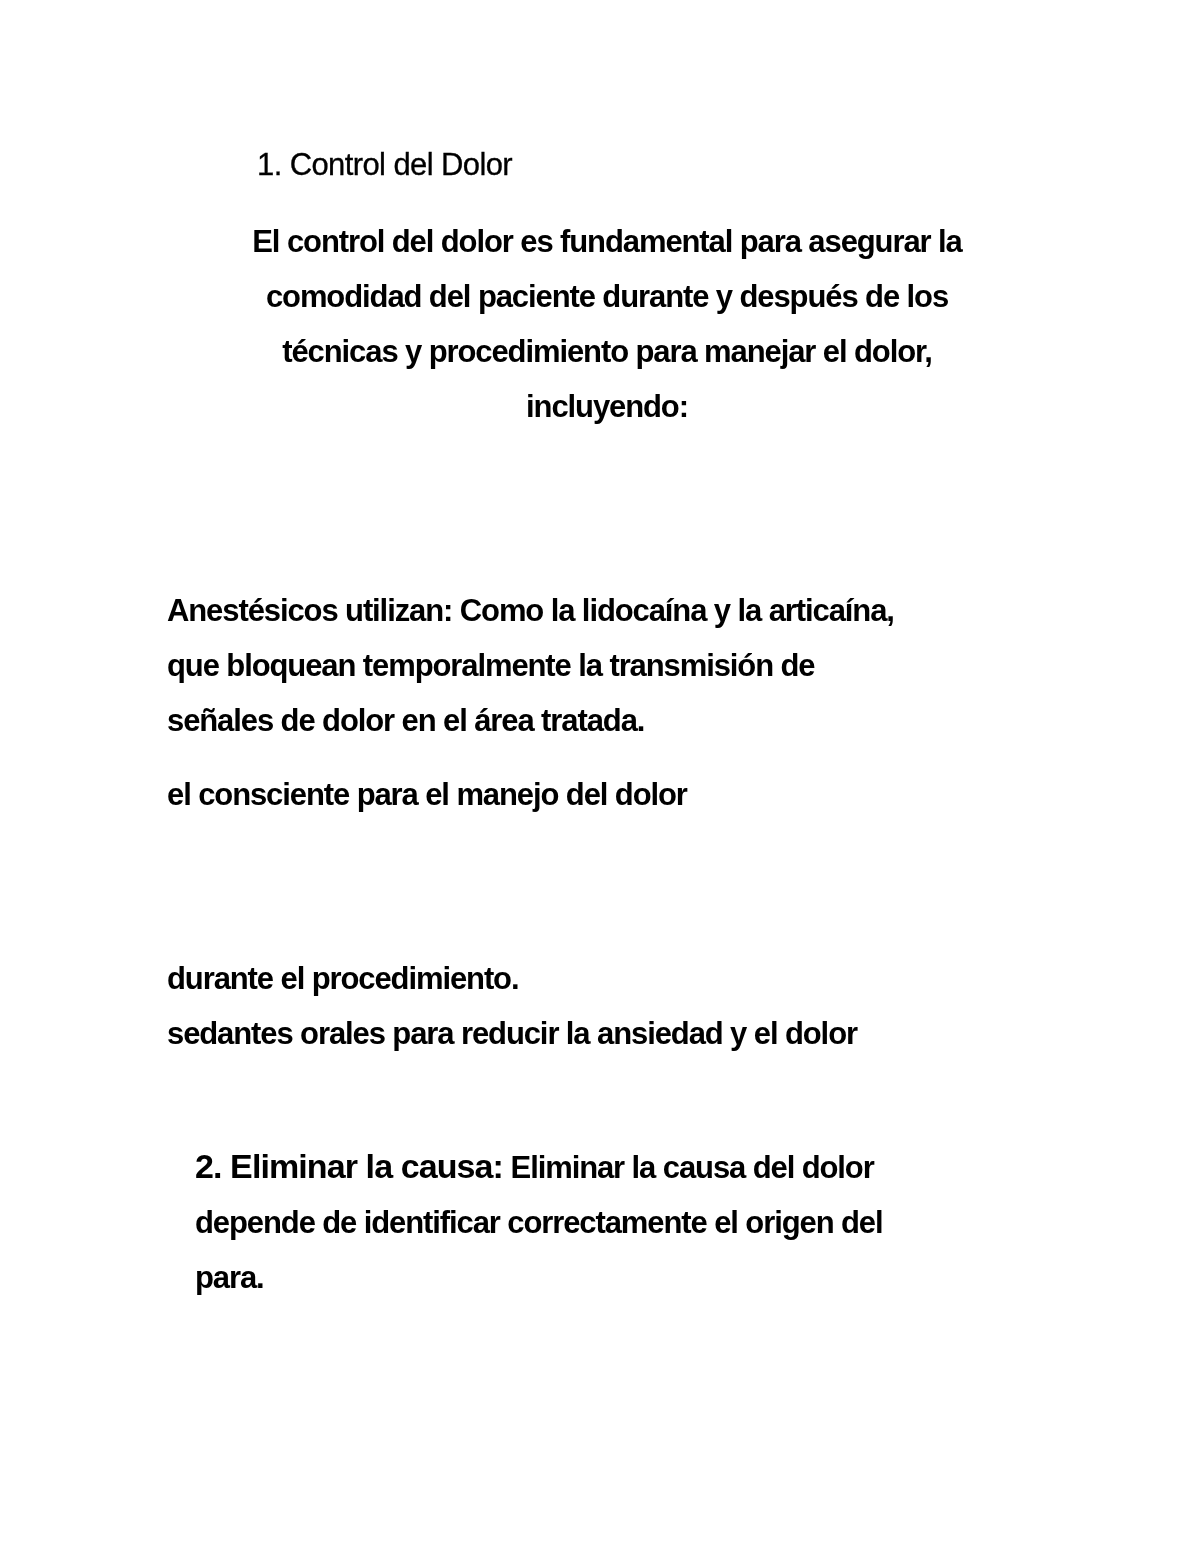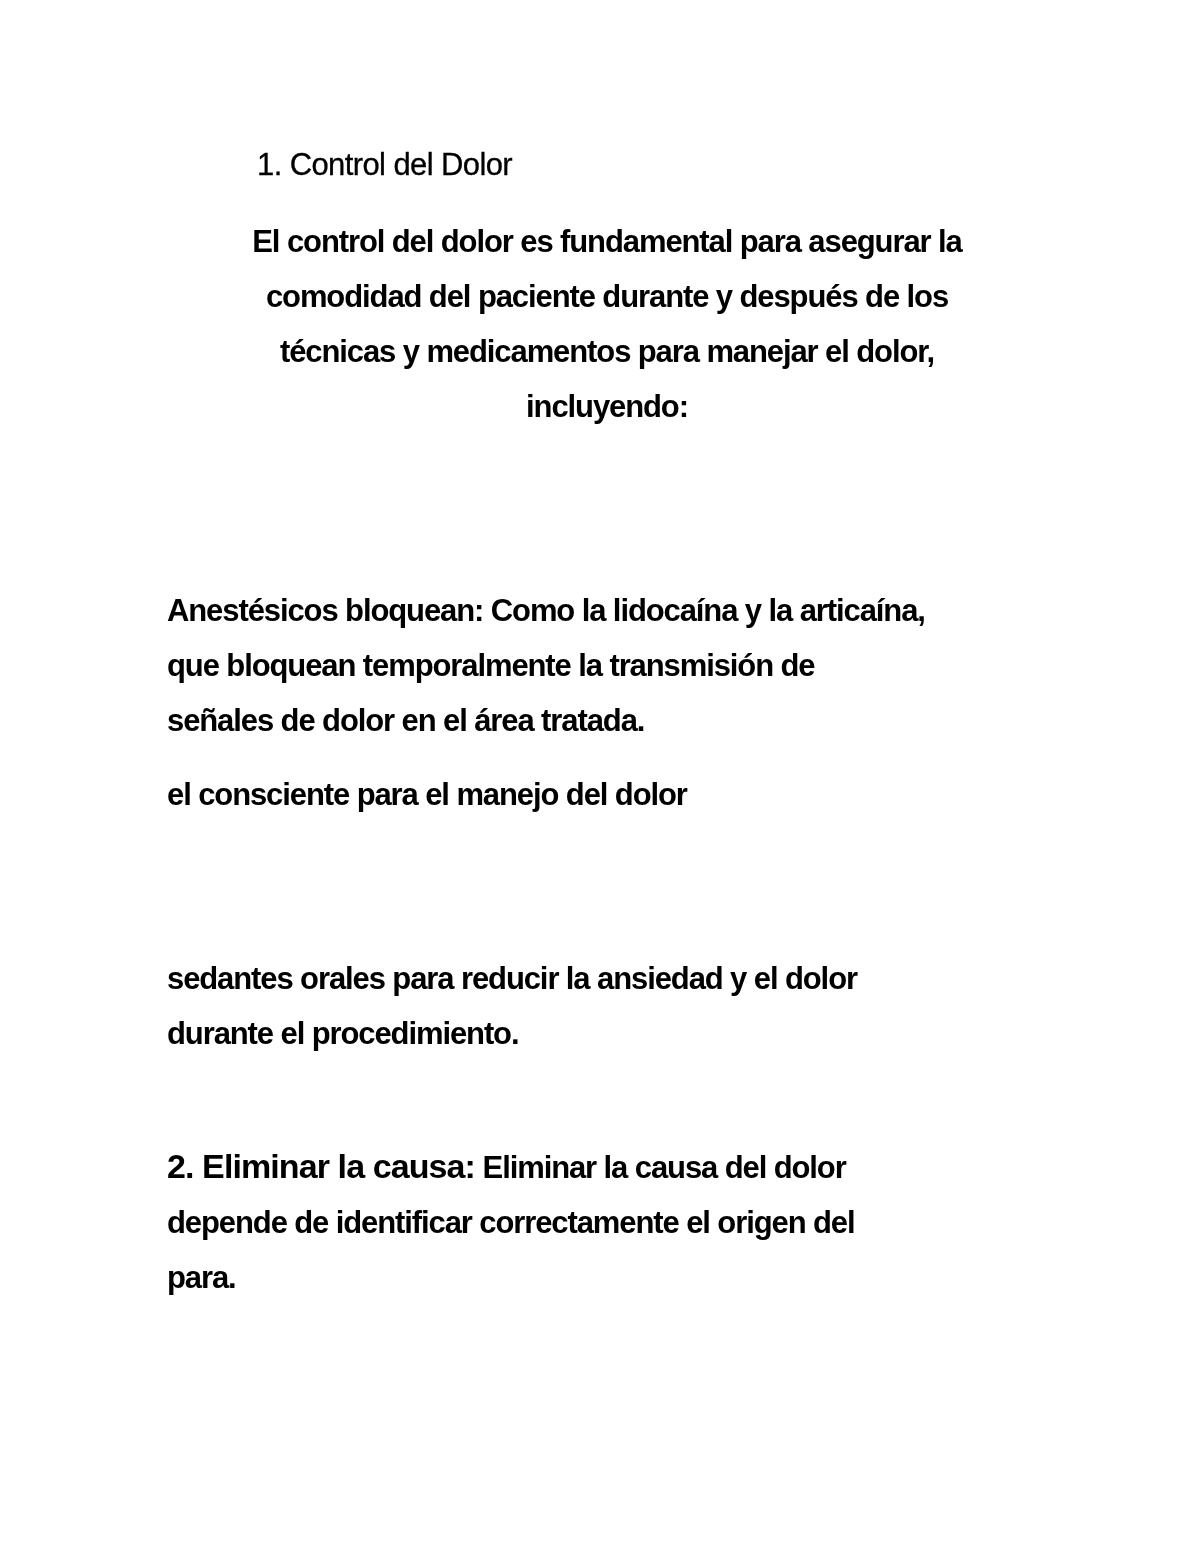--- a/index.html
+++ b/index.html
@@ -45,53 +45,53 @@
       margin: 0;
     }
     .para .line {
       display: block;
       white-space: nowrap;
     }
     .para-intro { top: 214px; text-align: center; }
     .para-anest { top: 583px; }
     .para-analg { top: 767px; }
     .para-sed { top: 951px; }
-    .para-elim { top: 1139px; }
+    .para-elim { top: 1139px; margin-left: 28px; }
     .lead-large {
       font-size: 34px;
       letter-spacing: -0.9px;
     }
   </style>
 </head>
 <body>
 
 <div class="page">
 
   <div class="heading-1">1. Control del Dolor</div>
 
   <p class="para para-intro">
     <span class="line">El control del dolor  es fundamental para asegurar la</span>
     <span class="line">comodidad del paciente durante y después de los</span>
-    <span class="line">técnicas y medicamentos para manejar el dolor,</span>
+    <span class="line">técnicas y procedimiento para manejar el dolor,</span>
     <span class="line">incluyendo:</span>
   </p>
 
   <p class="para para-anest">
-    <span class="line">Anestésicos bloquean: Como la lidocaína y la articaína,</span>
+    <span class="line">Anestésicos utilizan: Como la lidocaína y la articaína,</span>
     <span class="line">que bloquean temporalmente la transmisión de</span>
     <span class="line">señales de dolor en el área tratada.</span>
   </p>
 
   <p class="para para-analg">
     <span class="line">el consciente para el manejo del dolor</span>
   </p>
 
   <p class="para para-sed">
+    <span class="line">durante el procedimiento.</span>
     <span class="line">sedantes orales para reducir la ansiedad y el dolor</span>
-    <span class="line">durante el procedimiento.</span>
   </p>
 
   <p class="para para-elim">
     <span class="line"><span class="lead-large">2. Eliminar la causa:</span><span> Eliminar la causa del dolor</span></span>
     <span class="line">depende de identificar correctamente el origen del</span>
     <span class="line">para.</span>
   </p>
 
 </div>
 

